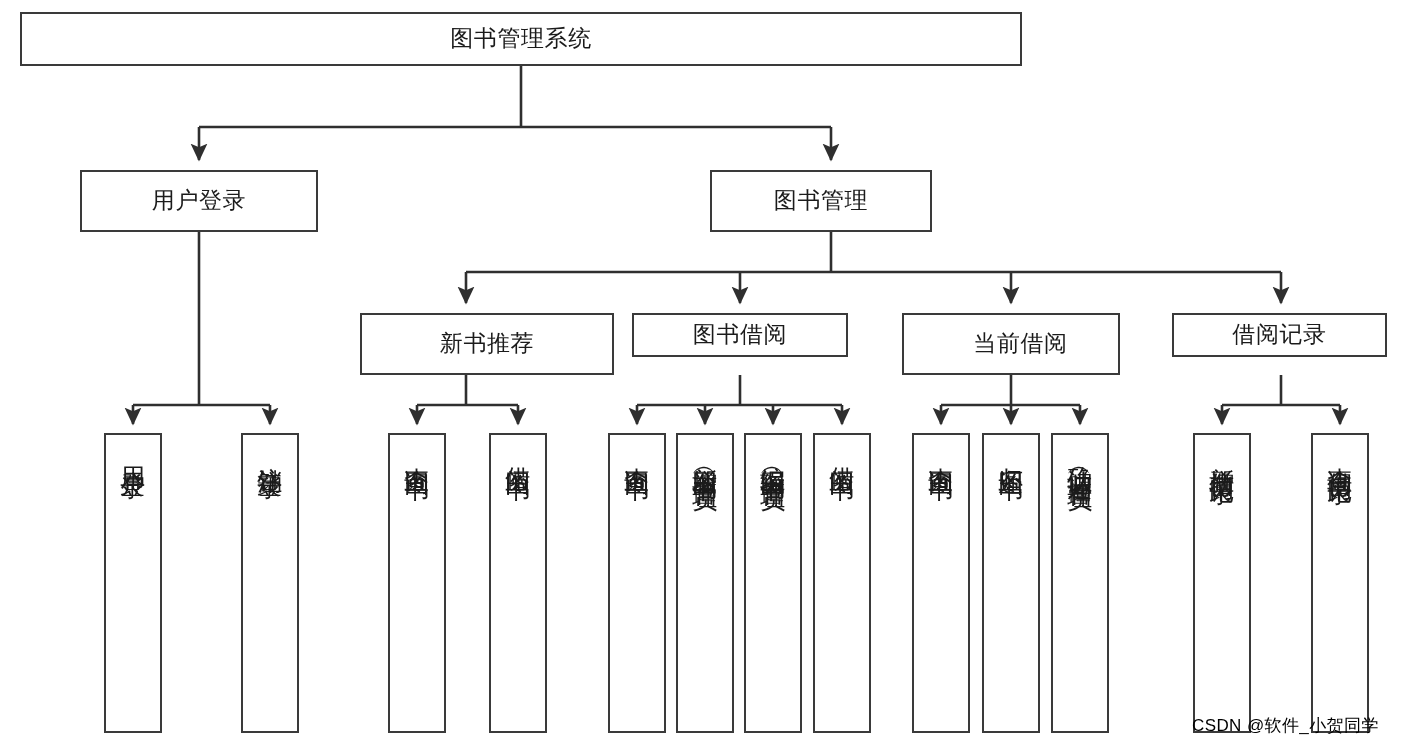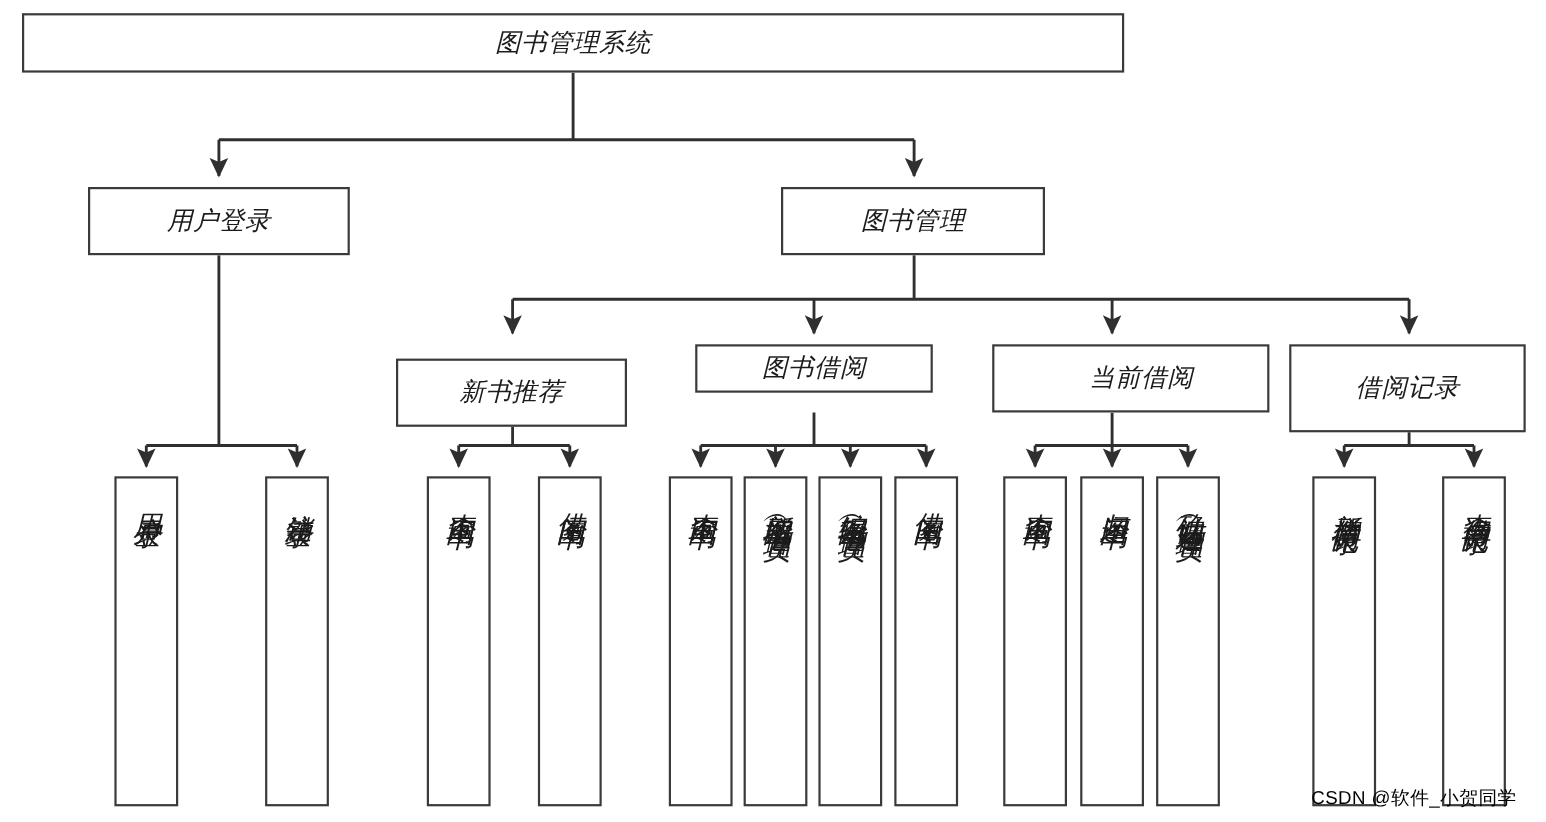--- a/index.html
+++ b/index.html
@@ -36,21 +36,20 @@
     align-items: center;
     justify-content: center;
     color: #1b1b1b;
     z-index: 3;
   }
   .node-label {
     display: block;
     text-align: left;
     line-height: 1.12;
     white-space: pre;
-    font-style: italic;
   }
   .h-node .node-label {
     font-size: 23px;
     letter-spacing: 0.6px;
   }
   .v-node {
     align-items: flex-start;
     justify-content: center;
     padding-top: 12px;
   }
@@ -127,34 +126,34 @@
     </g>
   </svg>
 
   <div class="node h-node" style="left:20px; top:12px; width:1002px; height:54px;">
     <span class="node-label">图书管理系统</span>
   </div>
 
   <div class="node h-node" style="left:80px; top:170px; width:238px; height:62px;">
     <span class="node-label">用户登录</span>
   </div>
-  <div class="node h-node" style="left:710px; top:170px; width:240px; height:62px;">
+  <div class="node h-node" style="left:710px; top:170px; width:222px; height:62px;">
     <span class="node-label">图书管理</span>
   </div>
 
-  <div class="node h-node" style="left:360px; top:326px; width:210px; height:62px;">
+  <div class="node h-node" style="left:360px; top:313px; width:254px; height:62px;">
     <span class="node-label">新书推荐</span>
   </div>
   <div class="node h-node" style="left:632px; top:313px; width:216px; height:44px;">
     <span class="node-label">图书借阅</span>
   </div>
-  <div class="node h-node" style="left:902px; top:313px; width:252px; height:62px;padding-left:19px;">
+  <div class="node h-node" style="left:902px; top:313px; width:218px; height:62px;padding-left:19px;">
     <span class="node-label">当前借阅</span>
   </div>
-  <div class="node h-node" style="left:1172px; top:313px; width:215px; height:80px;">
+  <div class="node h-node" style="left:1172px; top:313px; width:215px; height:44px;">
     <span class="node-label">借阅记录</span>
   </div>
 
   <div class="node v-node" style="left:104px; top:433px; width:58px; height:300px;">
     <span class="node-label">用户登录</span>
   </div>
   <div class="node v-node" style="left:241px; top:433px; width:58px; height:300px;">
     <span class="node-label">注销登录</span>
   </div>
 

